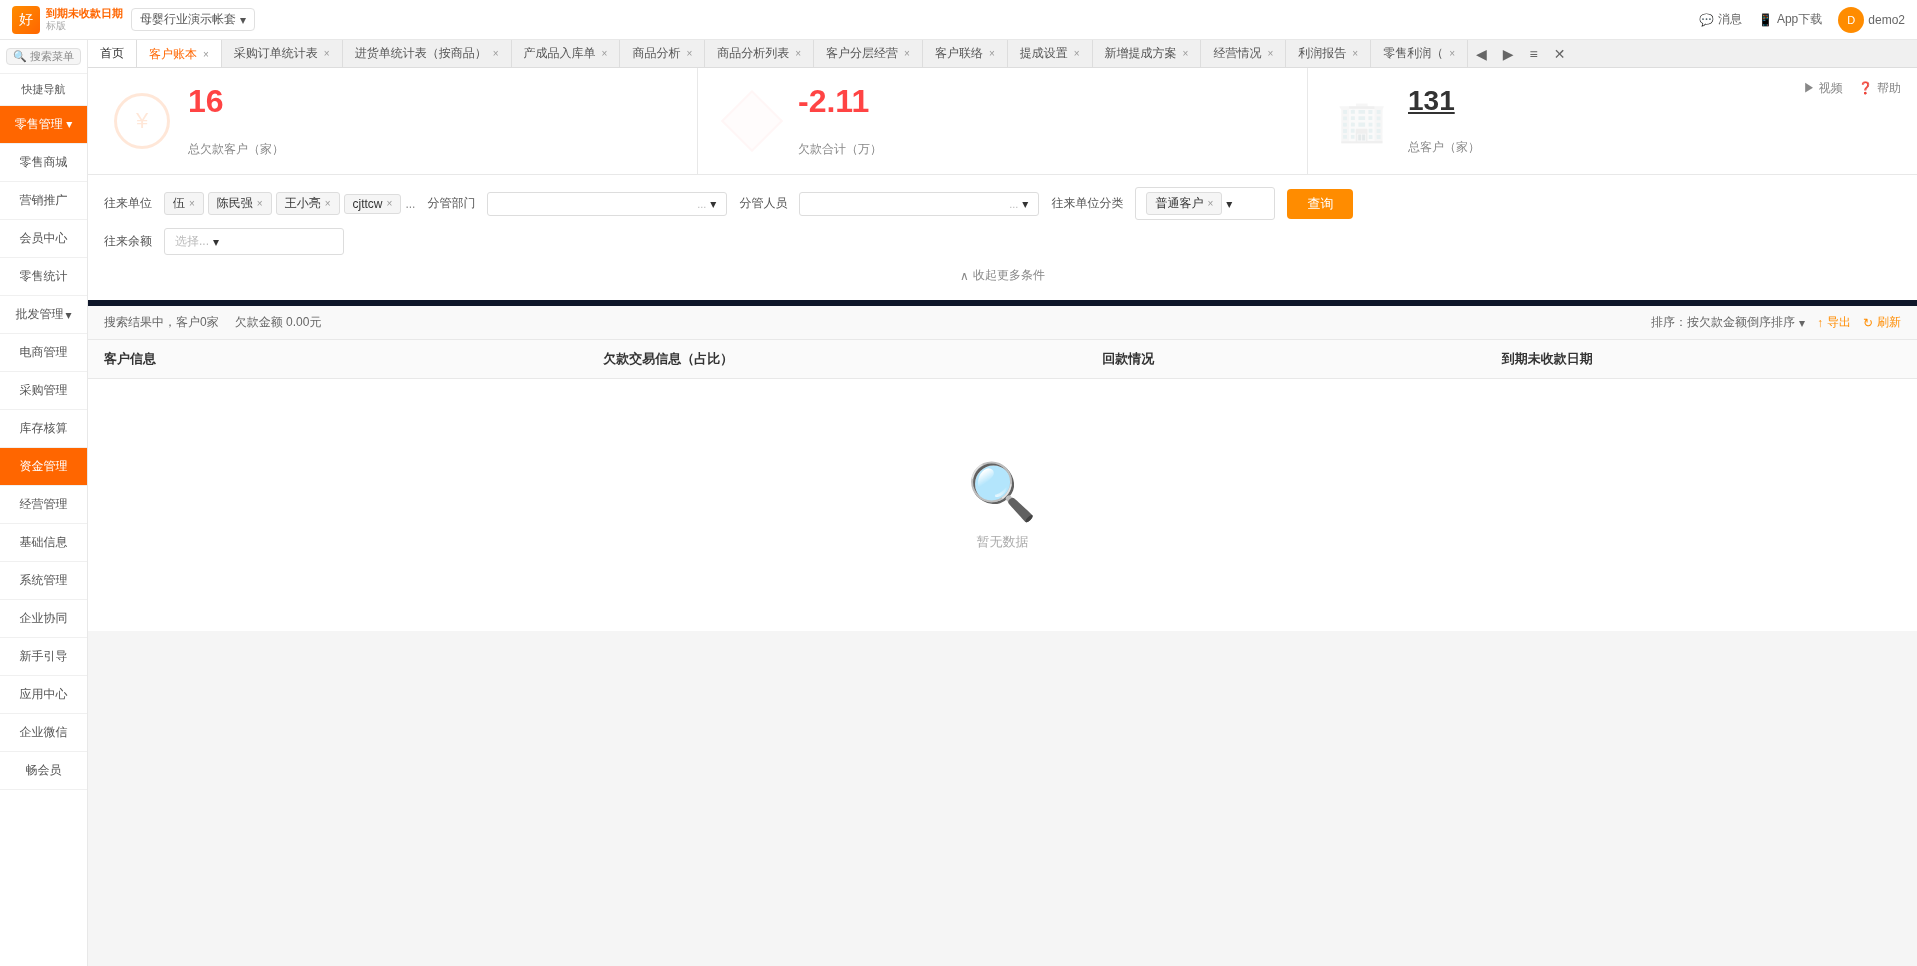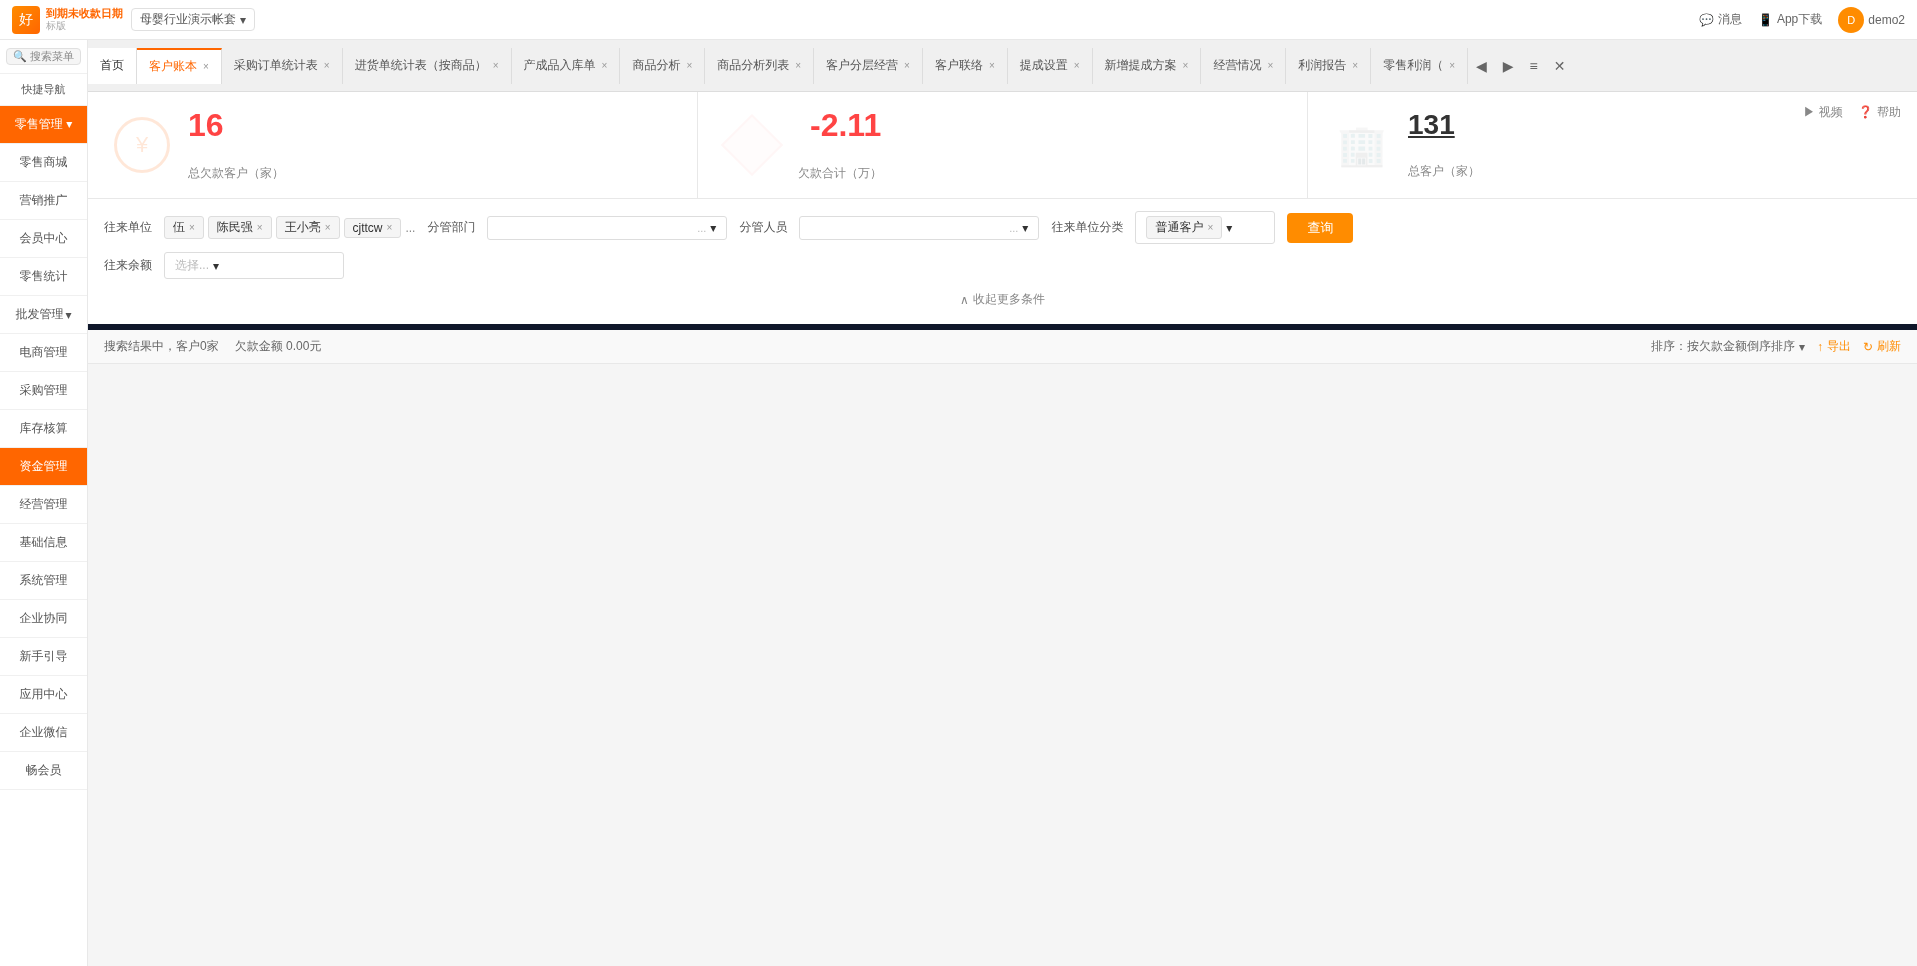--- a/index.html
+++ b/index.html
@@ -25,41 +25,41 @@
     .sidebar-search-btn { width: 100%; padding: 0 4px; background: #f5f5f5; border: 1px solid #e0e0e0; border-radius: 4px; font-size: 11px; color: #888; text-align: center; cursor: pointer; }
     .sidebar-nav-btn { padding: 8px 6px; text-align: center; font-size: 11px; color: #555; cursor: pointer; border-bottom: 1px solid #f0f0f0; }
     .sidebar-item { padding: 10px 6px; text-align: center; font-size: 12px; color: #555; cursor: pointer; border-bottom: 1px solid #f0f0f0; }
     .sidebar-item.active { background: #ff6600; color: #fff; }
     .sidebar-item.has-arrow { display: flex; align-items: center; justify-content: center; gap: 2px; }
 
     
     .content-area { flex: 1; display: flex; flex-direction: column; overflow: hidden; }
 
     
-    .tabs-bar { height: 52px; background: #f0f0f0; display: flex; align-items: center; overflow-x: auto; flex-shrink: 0; border-bottom: 1px solid #ddd; }
+    .tabs-bar { height: 28px; background: #f0f0f0; display: flex; align-items: center; overflow-x: auto; flex-shrink: 0; border-bottom: 1px solid #ddd; }
     .tabs-bar::-webkit-scrollbar { display: none; }
     .tab { height: 36px; padding: 0 12px; display: flex; align-items: center; gap: 6px; white-space: nowrap; font-size: 12px; color: #555; cursor: pointer; border-right: 1px solid #ddd; background: #f0f0f0; flex-shrink: 0; }
     .tab.active { background: #fff; color: #ff6600; border-top: 2px solid #ff6600; border-bottom: none; }
     .tab.homepage { background: #fff; color: #333; }
     .tab-close { font-size: 10px; color: #999; cursor: pointer; }
     .tabs-nav-btn { padding: 0 8px; height: 36px; display: flex; align-items: center; cursor: pointer; color: #666; font-size: 14px; flex-shrink: 0; }
 
     
     .page-content { flex: 1; overflow-y: auto; background: #f5f5f5; }
 
     
     .summary-cards { display: flex; background: #fff; border-bottom: 1px solid #e8e8e8; }
     .summary-card { flex: 1; padding: 16px 24px; display: flex; align-items: center; gap: 16px; border-right: 1px solid #e8e8e8; position: relative; }
     .summary-card:last-child { border-right: none; }
     .card-icon-area { width: 60px; height: 60px; display: flex; align-items: center; justify-content: center; opacity: 0.15; }
     .card-icon-circle { width: 56px; height: 56px; border-radius: 50%; border: 3px solid #ff6600; display: flex; align-items: center; justify-content: center; font-size: 22px; color: #ff6600; }
     .card-icon-building { font-size: 40px; color: #a0c4e8; }
     .card-info { display: flex; flex-direction: column; }
     .card-number { font-size: 32px; font-weight: bold; color: #ff4444; line-height: 1.1; }
-    .card-number.negative { color: #ff4444; margin-left: 12px; }
+    .card-number.negative { color: #ff4444; }
     .card-number.dark { color: #333; font-size: 28px; text-decoration: underline; }
     .card-label { font-size: 12px; color: #888; margin-top: 22px; }
     .card-actions { position: absolute; top: 12px; right: 16px; display: flex; gap: 16px; font-size: 12px; color: #888; }
 
     
     .filter-area { background: #fff; padding: 12px 16px; border-bottom: 6px solid #0f172a; }
     .filter-row { display: flex; align-items: center; gap: 12px; margin-bottom: 8px; flex-wrap: wrap; }
     .filter-label { font-size: 12px; color: #555; white-space: nowrap; }
     .filter-tags { display: flex; align-items: center; gap: 4px; flex-wrap: wrap; }
     .filter-tag { display: flex; align-items: center; gap: 4px; padding: 2px 8px; background: #f5f5f5; border: 1px solid #ddd; border-radius: 3px; font-size: 12px; color: #333; }
@@ -382,15 +382,28 @@
             <span>↑</span>
             <span>导出</span>
           </div>
           <div class="action-btn">
             <span>↻</span>
             <span>刷新</span>
           </div>
         </div>
       </div>
 
+      <div class="table-area">
+        <div class="table-header">
+          <div class="col-customer-info">客户信息</div>
+          <div class="col-debt-info">欠款交易信息（占比）</div>
+          <div class="col-return">回款情况</div>
+          <div class="col-date">到期未收款日期</div>
+        </div>
+
+        <div class="empty-state">
+          <div style="font-size:56px;color:#f0c090;margin-bottom:8px;">🔍</div>
+          <span class="empty-text">暂无数据</span>
+        </div>
+      </div>
     </div>
   </div>
 </div>
 
 </body></html>

